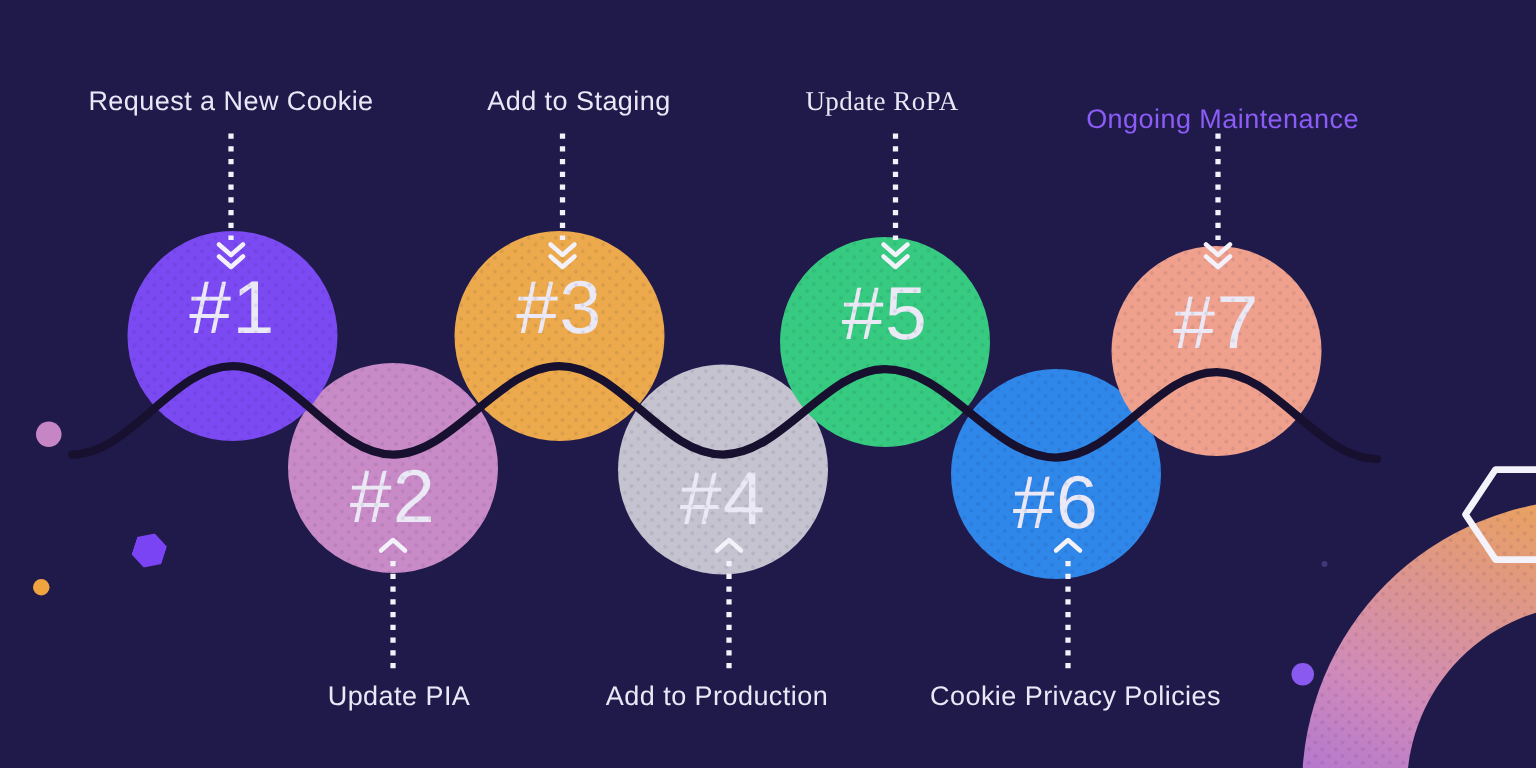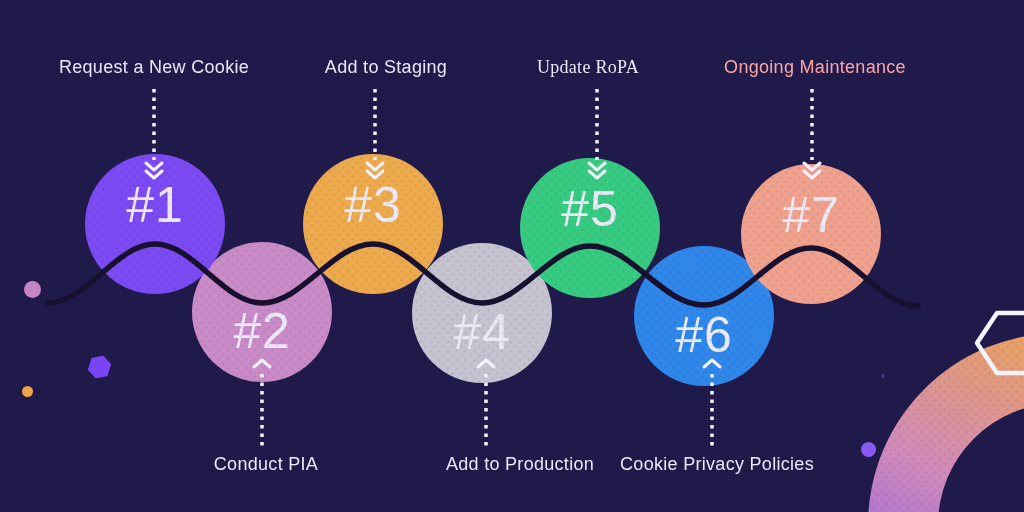--- a/index.html
+++ b/index.html
@@ -105,26 +105,26 @@
   </div>
   <div class="circle dots row-top top-step c7" style="background-color: rgb(239, 161, 142);">
     <span class="num" style="color: rgb(236, 233, 247);">#7</span>
   </div>
 
   <svg id="wave" width="1024" height="512" viewBox="0 0 1024 512" style="color: rgb(23, 16, 47);">
     <path fill="none" stroke="currentColor" stroke-width="5.5" stroke-linecap="round" d="M 48 303 C 87 303 116 244 155 244 C 194 244 223 303 262 303 C 302 303 333 244 373 244 C 413 244 442 303 482 303 C 521 303 551 246 590 246 C 632 246 662 305 704 305 C 743 305 772 248 811 248 C 850 248 879 306 918 306"></path>
   </svg>
 
   <div class="label toplabel l1" style="color: rgb(234, 231, 246);">Request a New Cookie</div>
-  <div class="label bottomlabel l2" style="color: rgb(234, 231, 246);">Conduct PIA</div>
+  <div class="label bottomlabel l2" style="color: rgb(234, 231, 246);">Update PIA</div>
   <div class="label toplabel l3" style="color: rgb(234, 231, 246);">Add to Staging</div>
-  <div class="label bottomlabel l4" style="color: rgb(234, 231, 246); margin-left: 42px;">Add to Production</div>
+  <div class="label bottomlabel l4" style="color: rgb(234, 231, 246);">Add to Production</div>
   <div class="label toplabel l5" style="color: rgb(234, 231, 246);">Update RoPA</div>
   <div class="label bottomlabel l6" style="color: rgb(234, 231, 246);">Cookie Privacy Policies</div>
-  <div class="label toplabel l7" style="color: #fca5a5;">Ongoing Maintenance</div>
+  <div class="label toplabel l7" style="color: #8b5cf6; margin-top: 12px;">Ongoing Maintenance</div>
 
   <svg class="arrow toparrow a1" width="26" height="96" style="color: rgb(243, 241, 250);">
     <line x1="13" y1="3" x2="13" y2="74" stroke="currentColor" stroke-width="3.5" stroke-dasharray="3.5 5"></line>
     <polyline points="5,77 13,84 21,77" fill="none" stroke="currentColor" stroke-width="3" stroke-linecap="round" stroke-linejoin="round"></polyline>
     <polyline points="5,85 13,92 21,85" fill="none" stroke="currentColor" stroke-width="3" stroke-linecap="round" stroke-linejoin="round"></polyline>
   </svg>
   <svg class="arrow toparrow a3" width="26" height="96" style="color: rgb(243, 241, 250);">
     <line x1="13" y1="3" x2="13" y2="74" stroke="currentColor" stroke-width="3.5" stroke-dasharray="3.5 5"></line>
     <polyline points="5,77 13,84 21,77" fill="none" stroke="currentColor" stroke-width="3" stroke-linecap="round" stroke-linejoin="round"></polyline>
     <polyline points="5,85 13,92 21,85" fill="none" stroke="currentColor" stroke-width="3" stroke-linecap="round" stroke-linejoin="round"></polyline>

